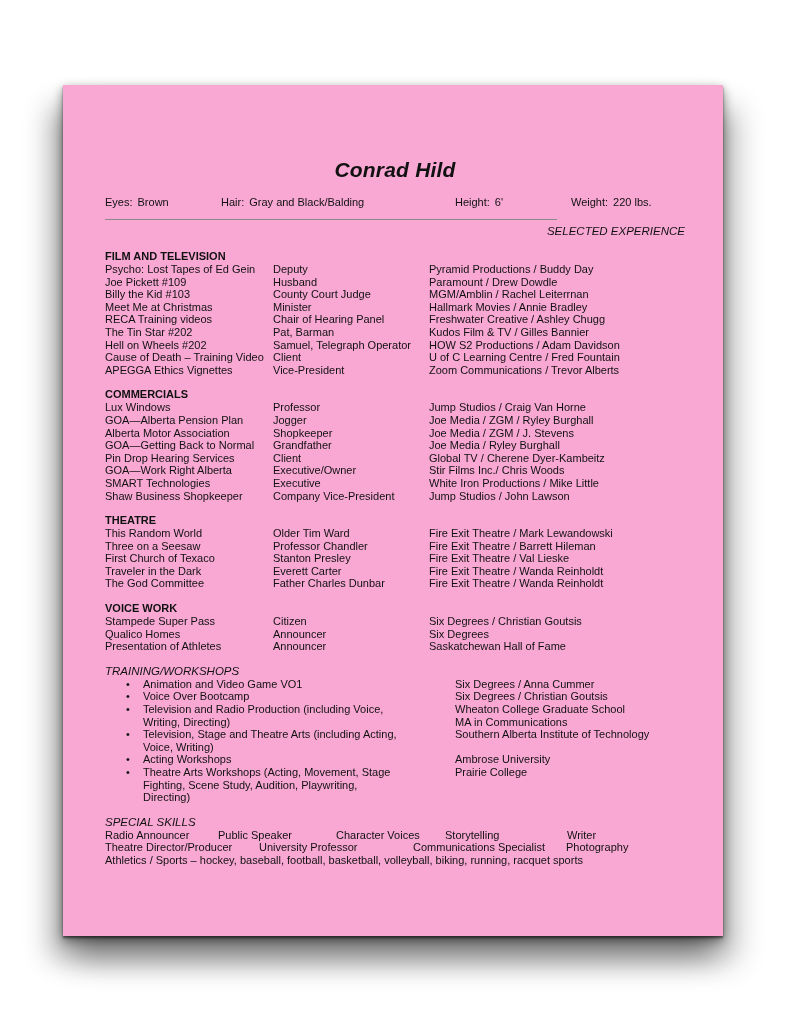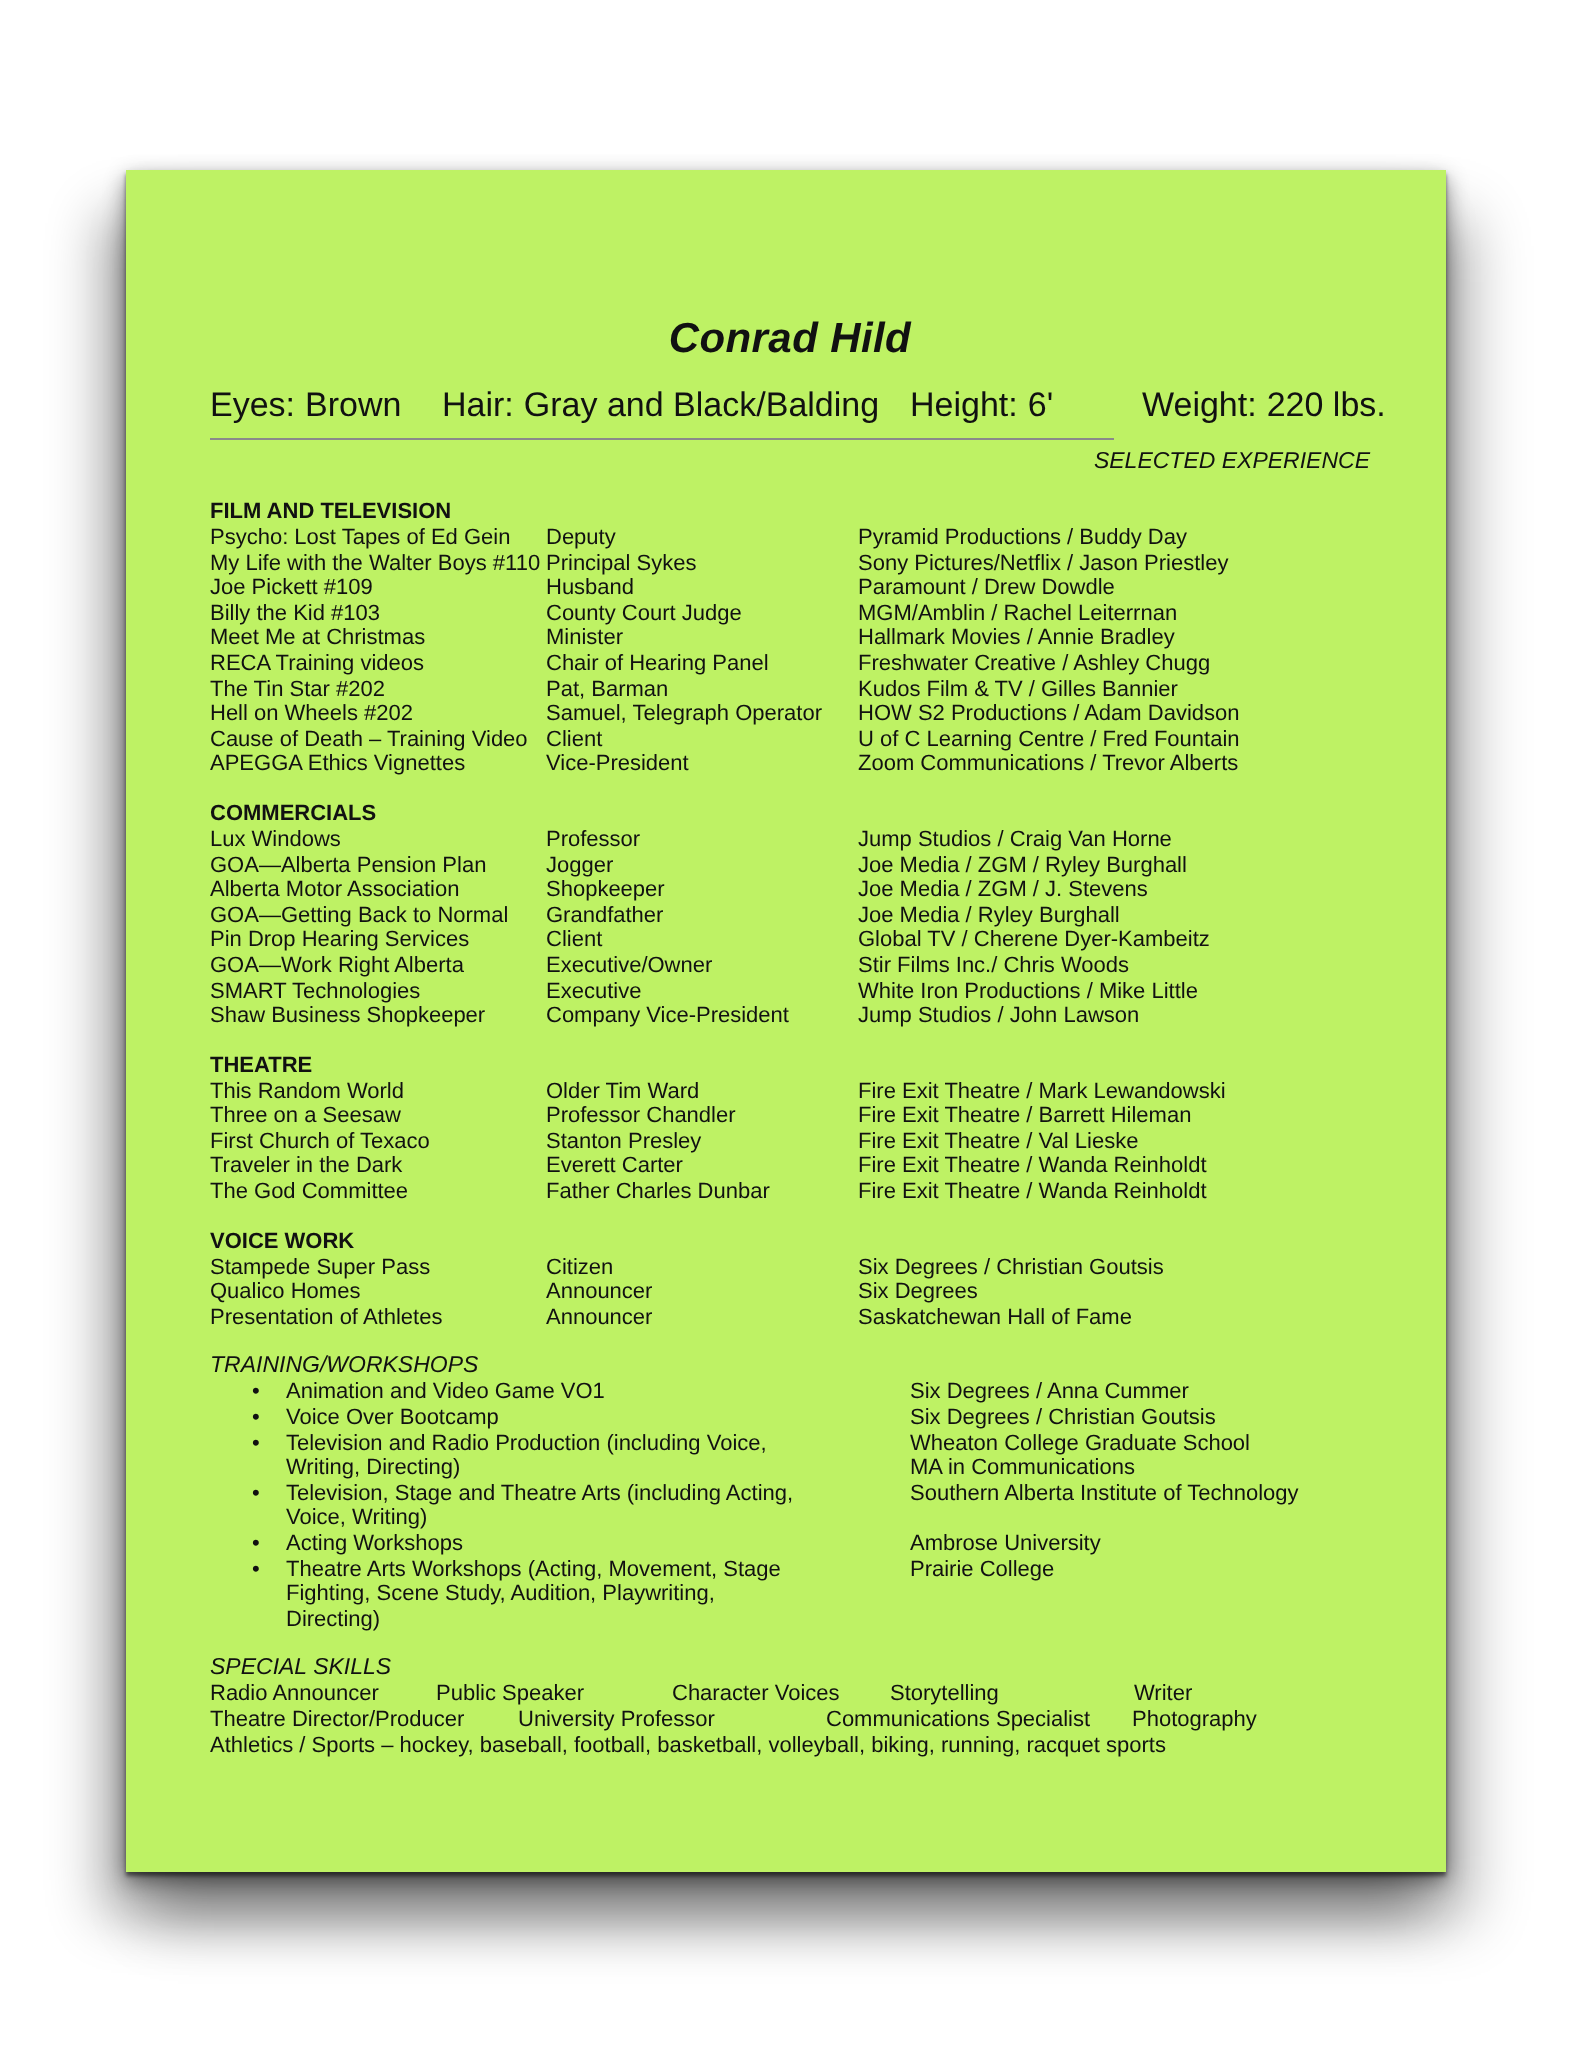--- a/index.html
+++ b/index.html
@@ -1,27 +1,27 @@
 <!DOCTYPE html>
 <html><head>
 <meta charset="utf-8">
 <style>
   html,body{margin:0;padding:0;background:#ffffff;}
   body{width:790px;height:1023px;position:relative;overflow:hidden;
        font-family:"Liberation Sans",sans-serif;color:#111;}
   .paper{position:absolute;left:63px;top:85px;width:660px;height:851px;
-         background:#bef264;box-sizing:border-box;
+         background:#f9a8d4;box-sizing:border-box;
          padding:74px 38px 0 42px;
          box-shadow:0 4px 10px rgba(0,0,0,0.45),
                     -12px 22px 26px rgba(0,0,0,0.32),
                     12px 24px 28px rgba(0,0,0,0.30),
                     0 2px 2px rgba(0,0,0,0.5);}
   .title{font-size:21px;font-weight:bold;font-style:italic;
          text-align:center;line-height:22px;letter-spacing:0.2px;}
-  .stats{position:relative;height:13px;margin-top:15px;font-size:17px;line-height:13px;}
+  .stats{position:relative;height:13px;margin-top:15px;font-size:11px;line-height:13px;}
   .stat{position:absolute;top:0;white-space:nowrap;}
   .stat .lbl{margin-right:5px;}
   .divider{border:none;border-top:1px solid #8a8a8a;width:452px;
            margin:10px 0 0 0;}
   .selexp{font-style:italic;font-size:11.5px;line-height:13px;margin-top:5px;text-align:right;}
   .sec{margin-top:12px;}
   .sec-heading{font-weight:bold;font-size:11px;line-height:13px;}
   .row{display:flex;font-size:11px;line-height:12.6px;}
   .c1{width:168px;flex:none;}
   .c2{width:156px;flex:none;}
@@ -55,25 +55,20 @@
   <div>
   <div class="sec">
     <div class="sec-heading">FILM AND TELEVISION</div>
     <div>
   <div class="row">
     <div class="c1">Psycho: Lost Tapes of Ed Gein</div>
     <div class="c2">Deputy</div>
     <div class="c3">Pyramid Productions / Buddy Day</div>
   </div>
 
-  <div class="row">
-    <div class="c1">My Life with the Walter Boys #110</div>
-    <div class="c2">Principal Sykes</div>
-    <div class="c3">Sony Pictures/Netflix / Jason Priestley</div>
-  </div>
 
   <div class="row">
     <div class="c1">Joe Pickett #109</div>
     <div class="c2">Husband</div>
     <div class="c3">Paramount / Drew Dowdle</div>
   </div>
 
   <div class="row">
     <div class="c1">Billy the Kid #103</div>
     <div class="c2">County Court Judge</div>

